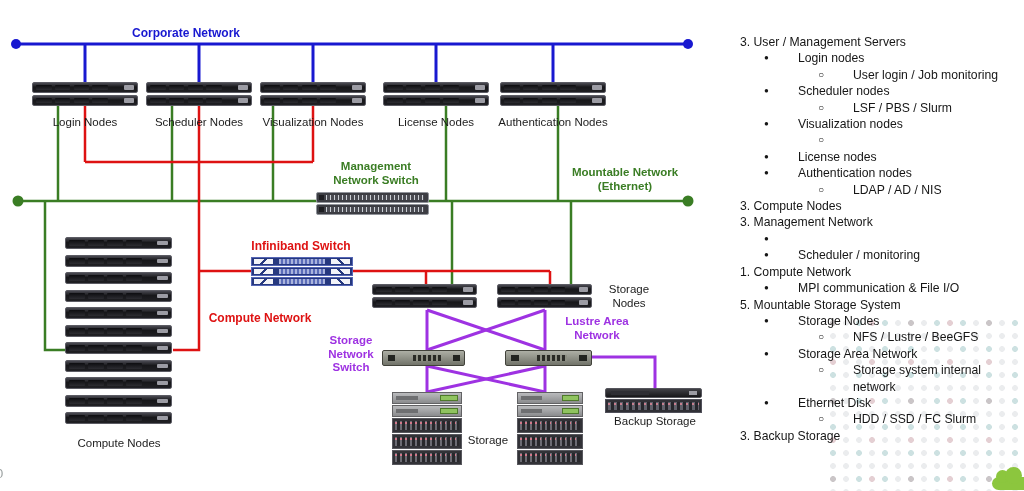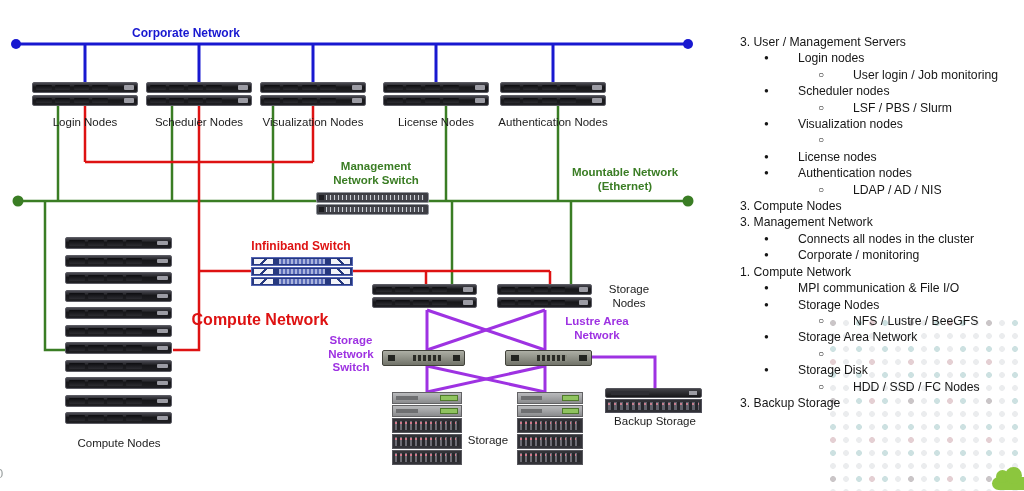--- a/index.html
+++ b/index.html
@@ -149,21 +149,21 @@
   <div class="lbl" style="left:186px;top:26px;color:#1818d0;font-weight:bold;font-size:12px;">Corporate Network</div>
 
   <div class="lbl" style="left:376px;top:160px;color:#3a7d24;font-weight:bold;font-size:11.5px;">Management
 Network Switch</div>
 
   <div class="lbl" style="left:625px;top:166px;color:#3a7d24;font-weight:bold;font-size:11.5px;">Mountable Network
 (Ethernet)</div>
 
   <div class="lbl" style="left:301px;top:239px;color:#de1212;font-weight:bold;font-size:12px;">Infiniband Switch</div>
 
-  <div class="lbl" style="left:260px;top:311px;color:#de1212;font-weight:bold;font-size:16px;">Compute Network</div>
+  <div class="lbl" style="left:260px;top:311px;color:#de1212;font-weight:bold;font-size:12px;">Compute Network</div>
 
   <div class="lbl" style="left:119px;top:437px;font-size:11.5px;color:#1c1c1c;">Compute Nodes</div>
 
   <div class="lbl" style="left:629px;top:283px;font-size:11.5px;color:#1c1c1c;">Storage
 Nodes</div>
 
   <div class="lbl" style="left:597px;top:315px;color:#9e32e2;font-weight:bold;font-size:11.5px;">Lustre Area
 Network</div>
 
   <div class="lbl" style="left:351px;top:334px;color:#9e32e2;font-weight:bold;font-size:11.5px;">Storage
@@ -297,55 +297,58 @@
         <span class="nt">LDAP / AD / NIS</span>
       </div>
       <div class="nrow lvl0">
         <span class="nt">3. Compute Nodes</span>
       </div>
       <div class="nrow lvl0">
         <span class="nt">3. Management Network</span>
       </div>
       <div class="nrow lvl1">
         <span class="bl b1">●</span>
-        <span class="nt">Connects all nodes in the cluster</span>
-      </div>
-      <div class="nrow lvl1">
-        <span class="bl b1">●</span>
-        <span class="nt">Corporate / monitoring</span>
+      </div>
+      <div class="nrow lvl1">
+        <span class="bl b1">●</span>
+        <span class="nt">Scheduler / monitoring</span>
       </div>
       <div class="nrow lvl0">
         <span class="nt">1. Compute Network</span>
       </div>
       <div class="nrow lvl1">
         <span class="bl b1">●</span>
         <span class="nt">MPI communication &amp; File I/O</span>
       </div>
+      <div class="nrow lvl0">
+        <span class="nt">5. Mountable Storage System</span>
+      </div>
       <div class="nrow lvl1">
         <span class="bl b1">●</span>
         <span class="nt">Storage Nodes</span>
       </div>
       <div class="nrow lvl2">
         <span class="bl b2">○</span>
         <span class="nt">NFS / Lustre / BeeGFS</span>
       </div>
       <div class="nrow lvl1">
         <span class="bl b1">●</span>
         <span class="nt">Storage Area Network</span>
       </div>
       <div class="nrow lvl2">
         <span class="bl b2">○</span>
-      </div>
-      <div class="nrow lvl1">
-        <span class="bl b1">●</span>
-        <span class="nt">Storage Disk</span>
-      </div>
-      <div class="nrow lvl2">
-        <span class="bl b2">○</span>
-        <span class="nt">HDD / SSD / FC Nodes</span>
+        <span class="nt">Storage system internal network</span>
+      </div>
+      <div class="nrow lvl1">
+        <span class="bl b1">●</span>
+        <span class="nt">Ethernet Disk</span>
+      </div>
+      <div class="nrow lvl2">
+        <span class="bl b2">○</span>
+        <span class="nt">HDD / SSD / FC Slurm</span>
       </div>
       <div class="nrow lvl0">
         <span class="nt">3. Backup Storage</span>
       </div>
     </div>
 
   <div class="dotgrid"></div>
   <div class="cloud"></div>
   <div class="pagenum">0</div>
 

